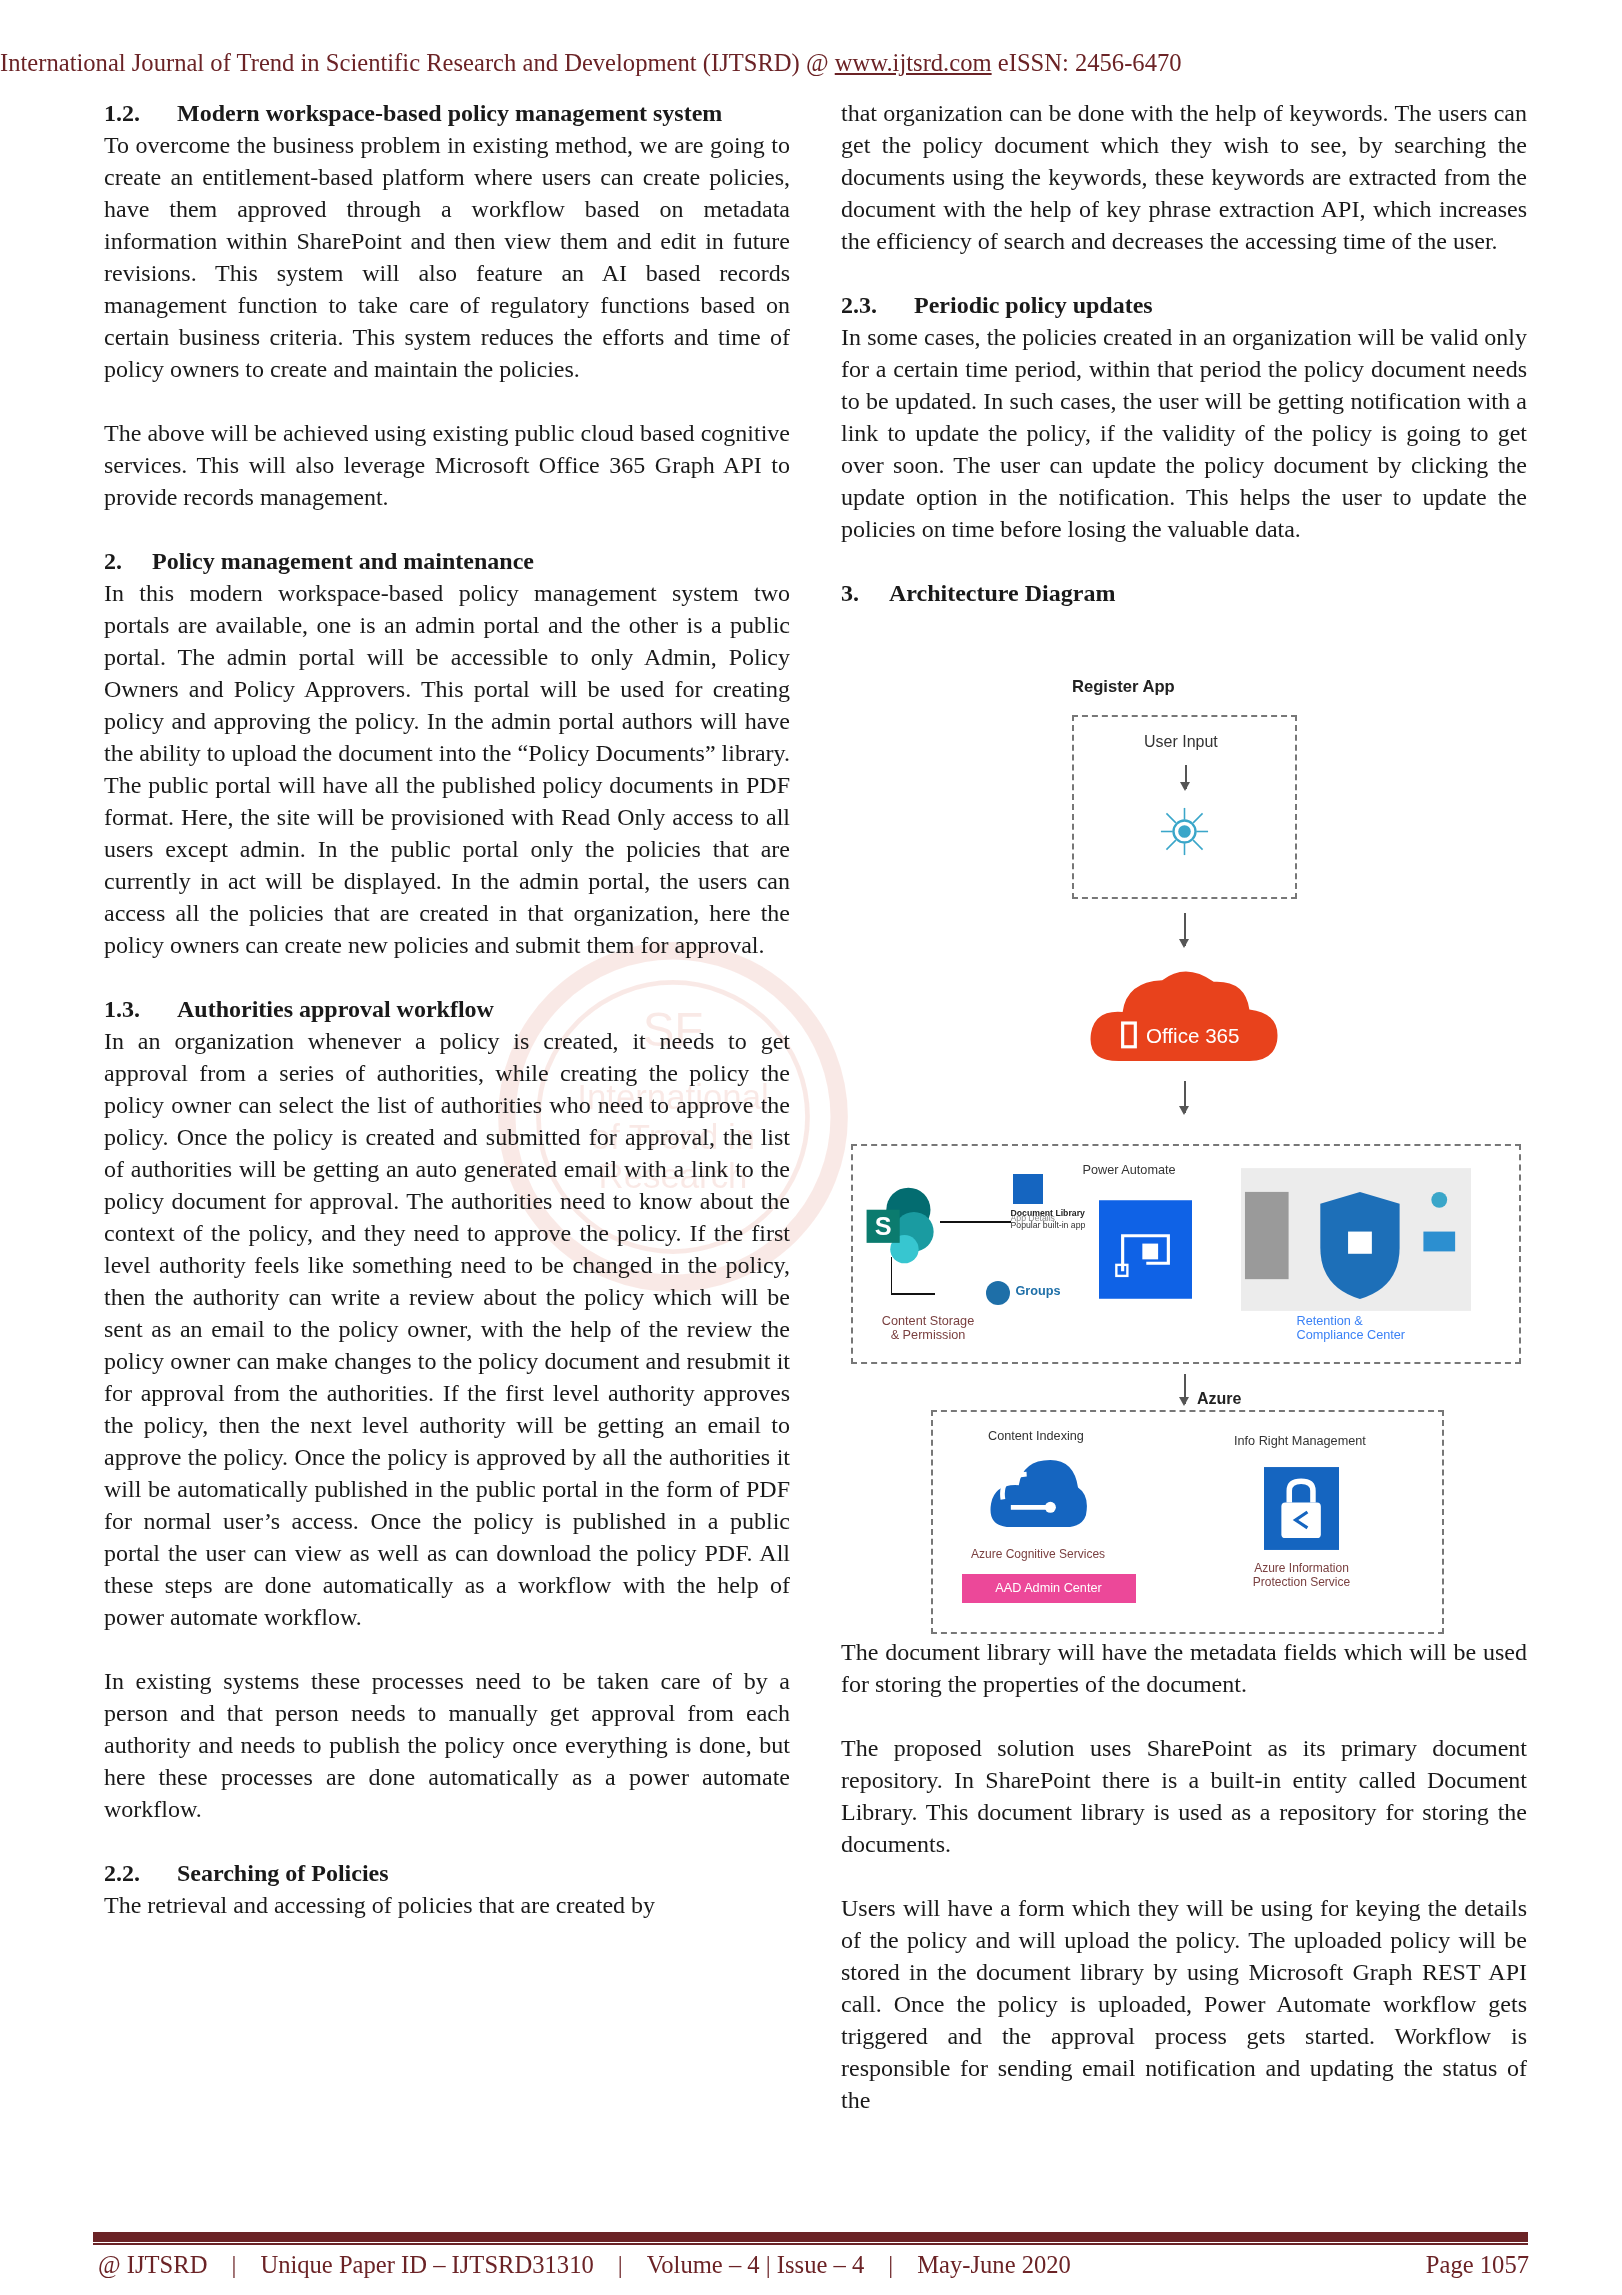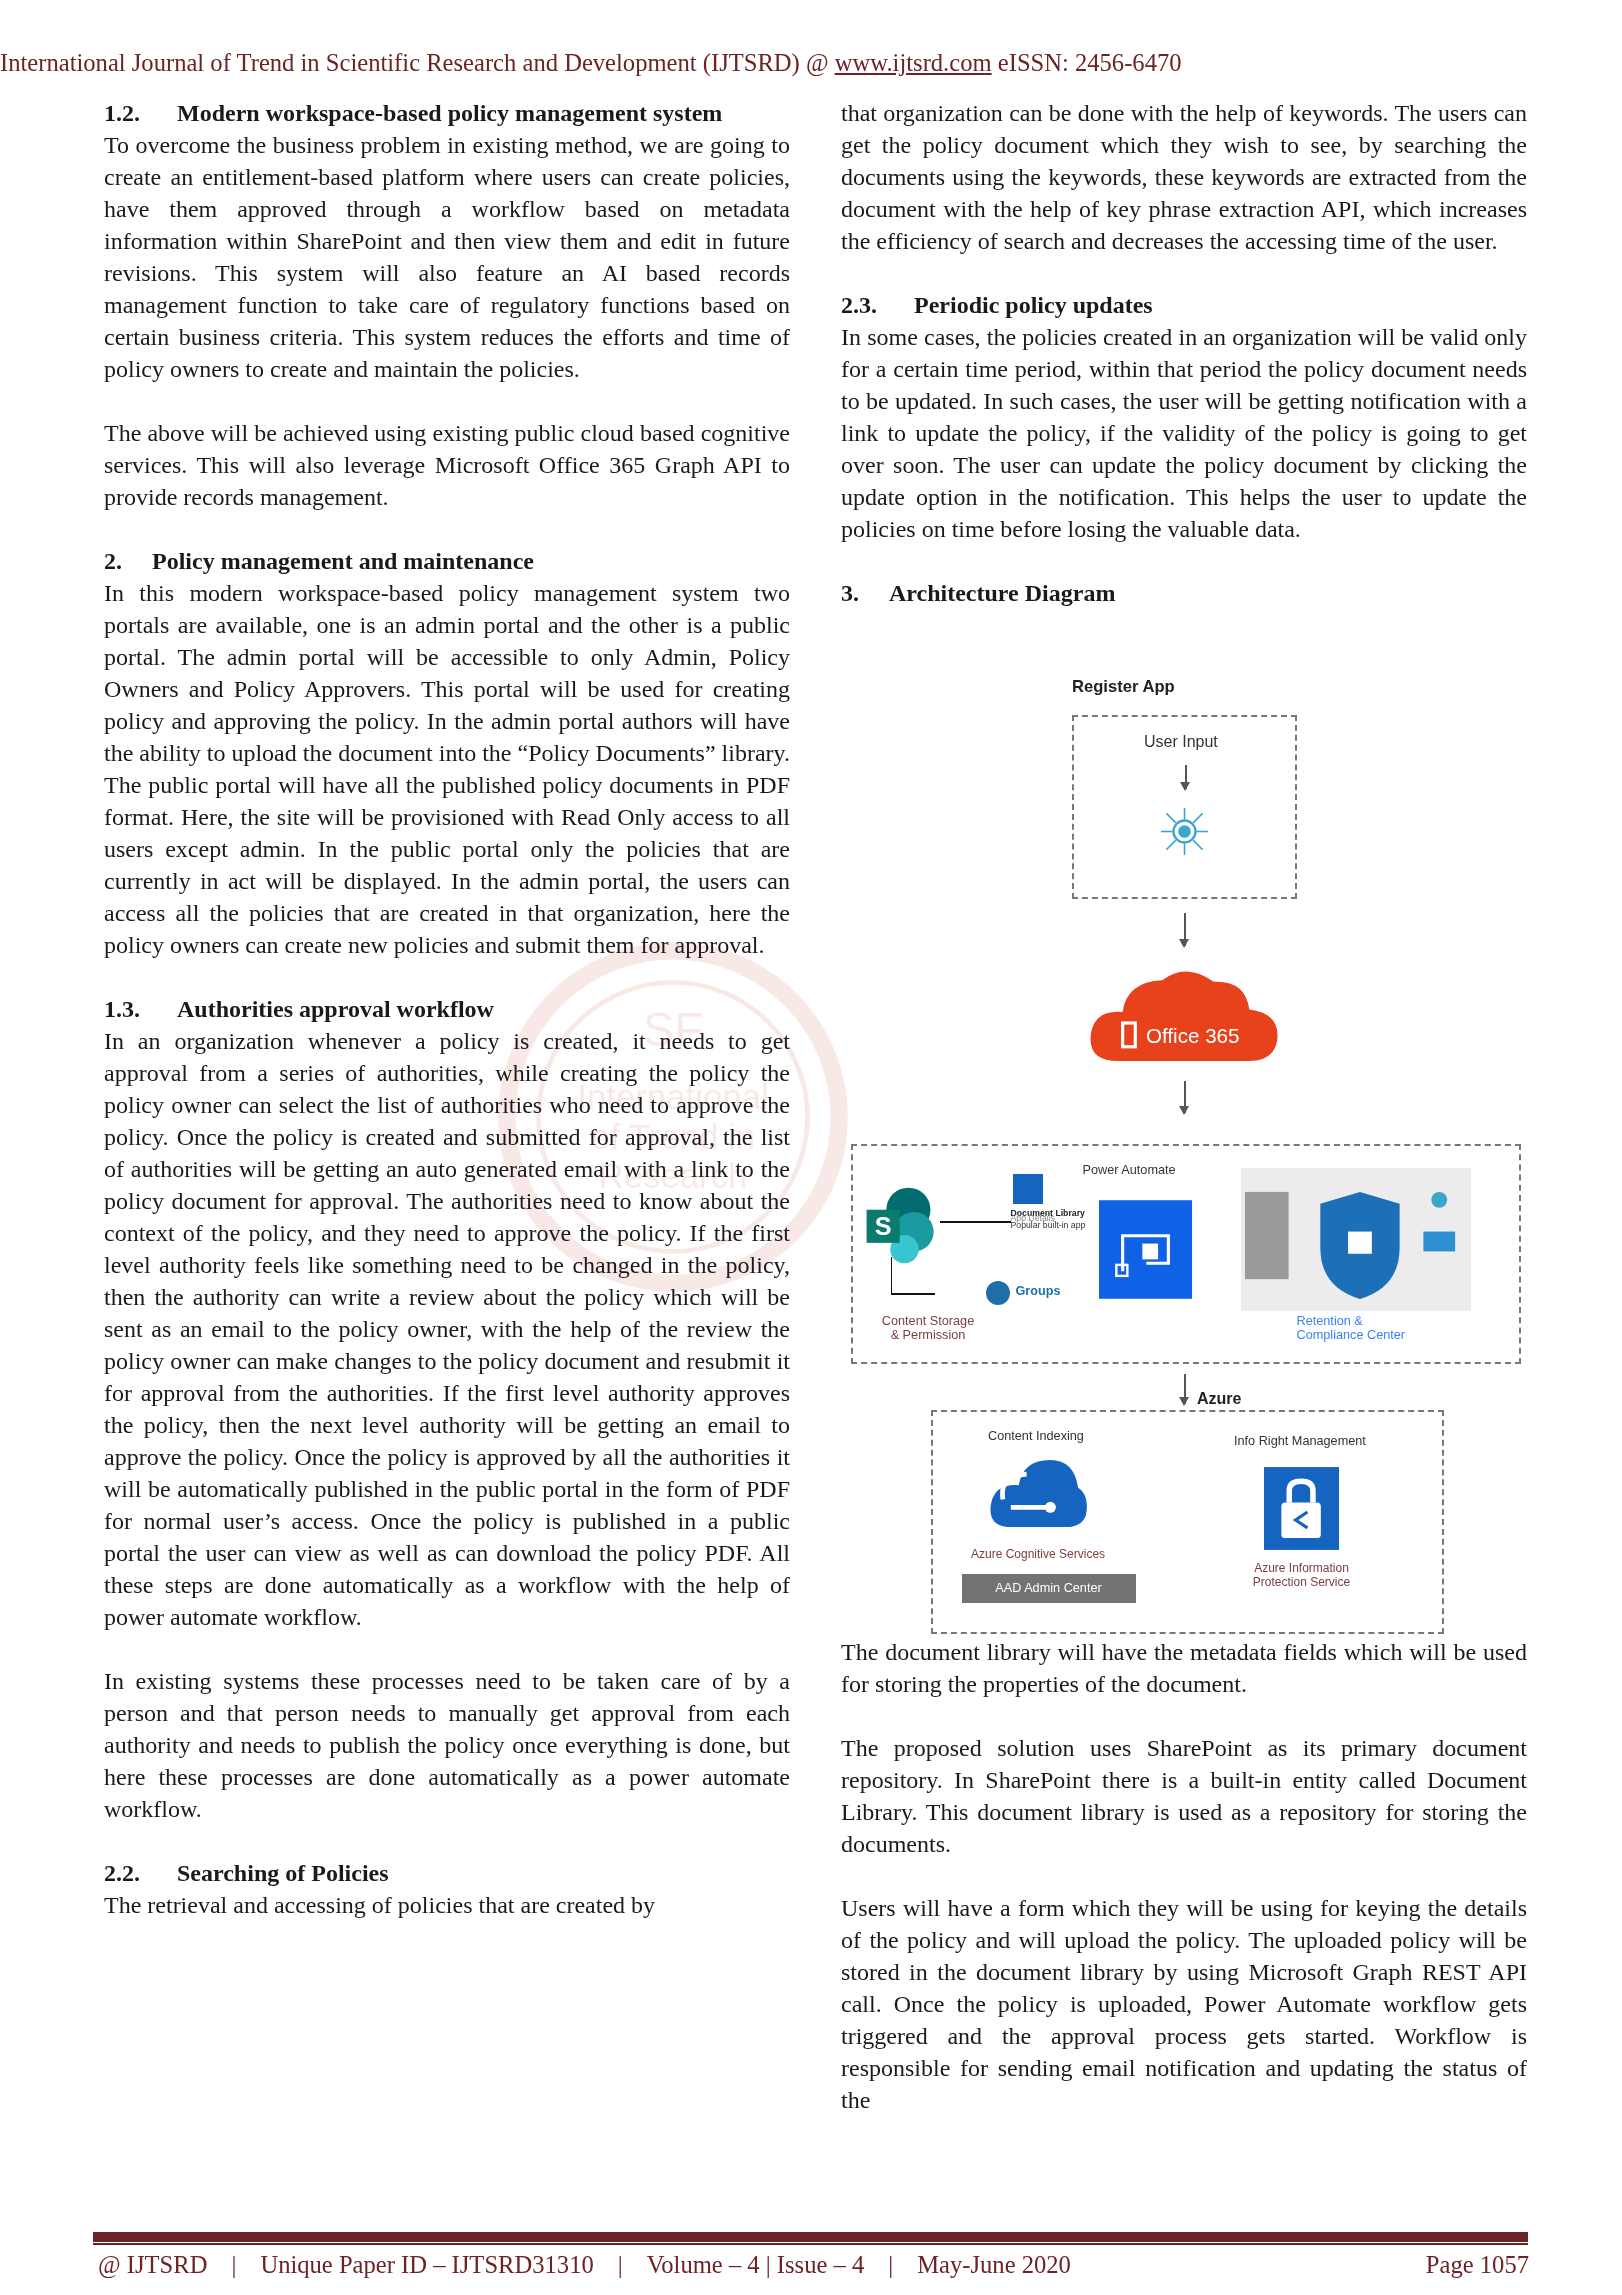--- a/index.html
+++ b/index.html
@@ -166,21 +166,21 @@
 
   <div class="dashbox" style="left:90px;top:733px;width:513px;height:224px">
     <div class="dlabel" style="left:55px;top:17.4px;font-size:12.7px">Content Indexing</div>
     <svg style="position:absolute;left:54px;top:40px" width="103" height="83" viewBox="0 0 130 105">
       <path d="M30 95 Q0 95 5 65 Q10 40 40 42 Q45 10 80 10 Q110 10 115 45 Q130 55 125 80 Q120 95 100 95 Z" fill="#1565c0"></path>
       <path d="M20 60 Q15 30 50 28" fill="none" stroke="#fff" stroke-width="6"></path>
       <line x1="30" y1="70" x2="75" y2="70" stroke="#fff" stroke-width="6"></line>
       <circle cx="80" cy="70" r="7" fill="#fff"></circle>
     </svg>
     <div class="dlabel" style="left:38px;top:135px;font-size:12px;color:#7a4040">Azure Cognitive Services</div>
-    <div style="position:absolute;left:28.5px;top:162px;width:174px;height:28.5px;background:#737373;color:#fff;font-size:12.7px;text-align:center;line-height:28.5px;font-family:'Liberation Sans',sans-serif">AAD Admin Center</div>
+    <div style="position:absolute;left:28.5px;top:162px;width:174px;height:28.5px;background:#ec4899;color:#fff;font-size:12.7px;text-align:center;line-height:28.5px;font-family:'Liberation Sans',sans-serif">AAD Admin Center</div>
     <div class="dlabel" style="left:301px;top:22px;font-size:12.7px">Info Right Management</div>
     <svg style="position:absolute;left:331px;top:55px" width="75" height="83" viewBox="0 0 95 105">
       <rect width="95" height="105" fill="#1565c0"></rect>
       <path d="M32 45 L32 30 Q32 18 47 18 Q62 18 62 30 L62 45" fill="none" stroke="#fff" stroke-width="7"></path>
       <rect x="22" y="45" width="50" height="45" rx="5" fill="#fff"></rect>
       <path d="M55 57 L40 67 L55 77" fill="none" stroke="#1565c0" stroke-width="4"></path>
     </svg>
     <div class="dlabel" style="left:301px;top:149px;font-size:12px;color:#7a4040;text-align:center;width:135px"><span>Azure Information</span><br><span>Protection Service</span></div>
   </div>
 </div>

